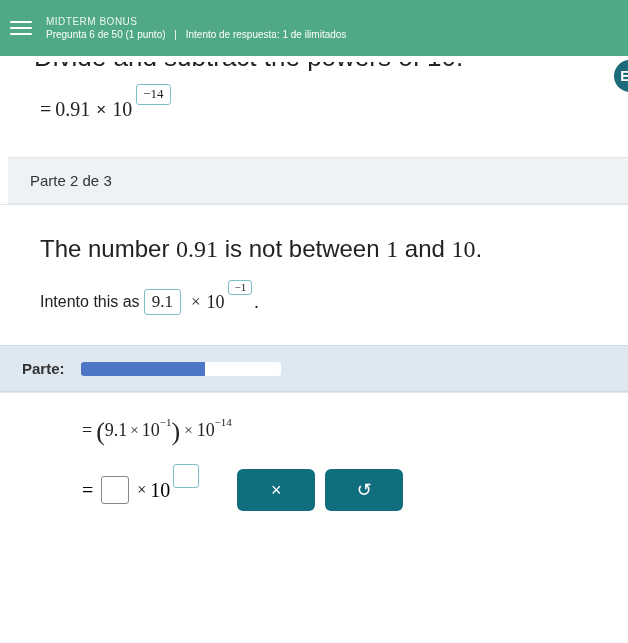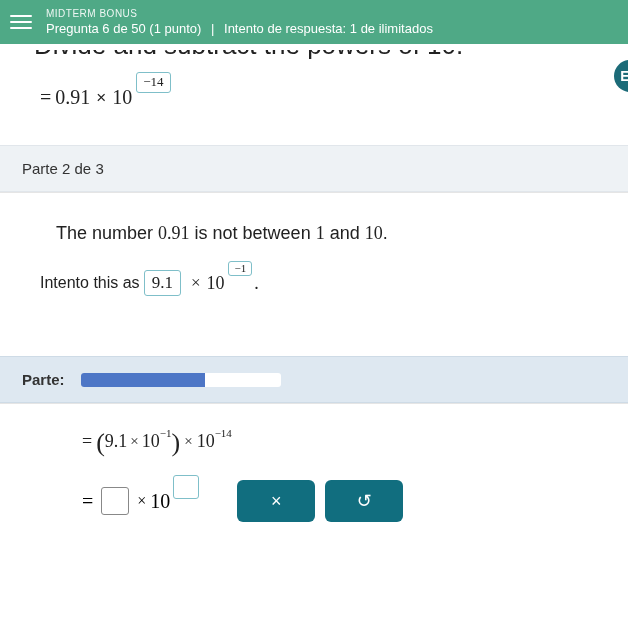--- a/index.html
+++ b/index.html
@@ -7,21 +7,21 @@
     font-family: Arial, Helvetica, sans-serif;
     background: #fff;
     width: 628px;
     height: 643px;
     overflow: hidden;
     position: relative;
   }
   .topbar {
     background: #4fa986;
     color: #fff;
-    height: 44px;
+    height: 56px;
     display: flex;
     align-items: center;
     padding: 0 10px;
     font-size: 13px;
   }
   .menu-icon {
     width: 22px;
     height: 22px;
     display: flex;
     flex-direction: column;
@@ -30,21 +30,21 @@
     margin-right: 14px;
     cursor: pointer;
   }
   .menu-icon span {
     display: block;
     height: 2px;
     background: #fff;
     border-radius: 1px;
   }
   .assign-title { font-size: 10px; opacity: .9; letter-spacing: .5px; margin-bottom: 2px;}
-  .progress-text { font-size: 13px; font-weight: 500;}
+  .progress-text { font-size: 10px; font-weight: 500;}
   .divider { margin: 0 6px; }
   .side-btn {
     position: absolute;
     right: -8px;
     top: 60px;
     width: 22px;
     height: 32px;
     background: #1c6b78;
     color: #fff;
     border-radius: 16px 0 0 16px;
@@ -75,20 +75,21 @@
     position: relative;
     top: -20px;
   }
   .section-header {
     background: #eef2f5;
     padding: 14px 22px;
     font-size: 15px;
     color: #333;
     border-top: 1px solid #e1e6eb;
     border-bottom: 1px solid #e1e6eb;
+    margin-left: 8px;
   }
   .math-line {
     font-family: "Times New Roman", serif;
     font-size: 20px;
     color: #222;
     display: inline-flex;
     align-items: center;
   }
   .eq { margin-right: 4px; }
   .times { font-family: Arial, sans-serif; font-size: 17px; margin: 0 6px; }
@@ -113,23 +114,23 @@
     border: 1.5px solid #7fbfc9;
     border-radius: 3px;
     padding: 0px 5px 1px 5px;
     font-size: 11px;
     font-family: "Times New Roman", serif;
     position: relative;
     top: -12px;
     margin-left: 4px;
   }
   .statement {
-    font-size: 18px;
-    color: #222;
-    margin: 18px 0 26px 16px;
+    font-size: 24px;
+    color: #222;
+    margin: 18px 0 26px 0;
   }
   .statement .mono { font-family: "Times New Roman", serif; }
   .rewrite {
     font-size: 16px;
     color: #222;
     display: flex;
     align-items: center;
     flex-wrap: wrap;
   }
   .coeffbox {
@@ -141,21 +142,20 @@
     margin: 0 4px;
   }
   .progress-section {
     background: #dee8f1;
     padding: 14px 22px;
     display: flex;
     align-items: center;
     gap: 16px;
     border-top: 1px solid #cedbe6;
     border-bottom: 1px solid #cedbe6;
-    margin-top: 30px;
   }
   .progress-label { font-size: 15px; color: #333; font-weight: 600;}
   .progbar {
     flex: 0 0 200px;
     height: 14px;
     background: #fff;
     border-radius: 3px;
     overflow: hidden;
   }
   .progfill {

